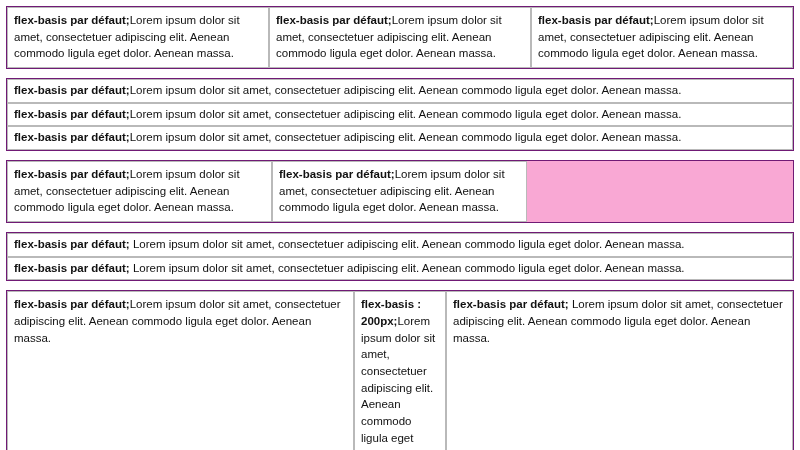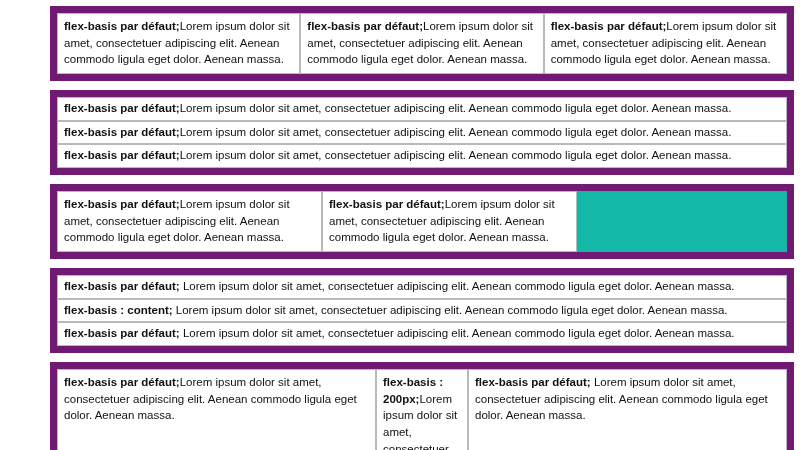--- a/index.html
+++ b/index.html
@@ -15,25 +15,24 @@
     font-size: 11.5px;
     color: #111111;
     line-height: 1.45;
   }
   .page {
     padding: 6px 6px 0 6px;
     box-sizing: border-box;
   }
   .demo {
     display: flex;
-    border: 7px solid #701a75;
+    border: 1px solid #701a75;
     margin-bottom: 9px;
-    background: #14b8a6;
+    background: #f9a8d4;
     box-sizing: border-box;
-    margin-left: 44px;
   }
   .demo.stacked {
     flex-direction: column;
   }
   .item {
     border: 1px solid #b9b9b9;
     padding: 4px 6px 5px 6px;
     box-sizing: border-box;
     background: #ffffff;
   }
@@ -97,23 +96,20 @@
     <div class="item">
       <span class="lbl">flex-basis par défaut;</span><span>Lorem ipsum dolor sit amet, consectetuer adipiscing elit. Aenean commodo ligula eget dolor. Aenean massa.</span>
     </div>
   </div>
 
   <div class="demo d4 stacked">
     <div class="row-item">
       <span class="lbl">flex-basis par défaut; </span><span>Lorem ipsum dolor sit amet, consectetuer adipiscing elit. Aenean commodo ligula eget dolor. Aenean massa.</span>
     </div>
     <div class="row-item">
-      <span class="lbl">flex-basis : content; </span><span>Lorem ipsum dolor sit amet, consectetuer adipiscing elit. Aenean commodo ligula eget dolor. Aenean massa.</span>
-    </div>
-    <div class="row-item">
       <span class="lbl">flex-basis par défaut; </span><span>Lorem ipsum dolor sit amet, consectetuer adipiscing elit. Aenean commodo ligula eget dolor. Aenean massa.</span>
     </div>
   </div>
 
   <div class="demo d5">
     <div class="item">
       <span class="lbl">flex-basis par défaut;</span><span>Lorem ipsum dolor sit amet, consectetuer adipiscing elit. Aenean commodo ligula eget dolor. Aenean massa.</span>
     </div>
     <div class="item">
       <span class="lbl">flex-basis : 200px;</span><span>Lorem ipsum dolor sit amet, consectetuer adipiscing elit. Aenean commodo ligula eget dolor. Aenean massa.</span>

